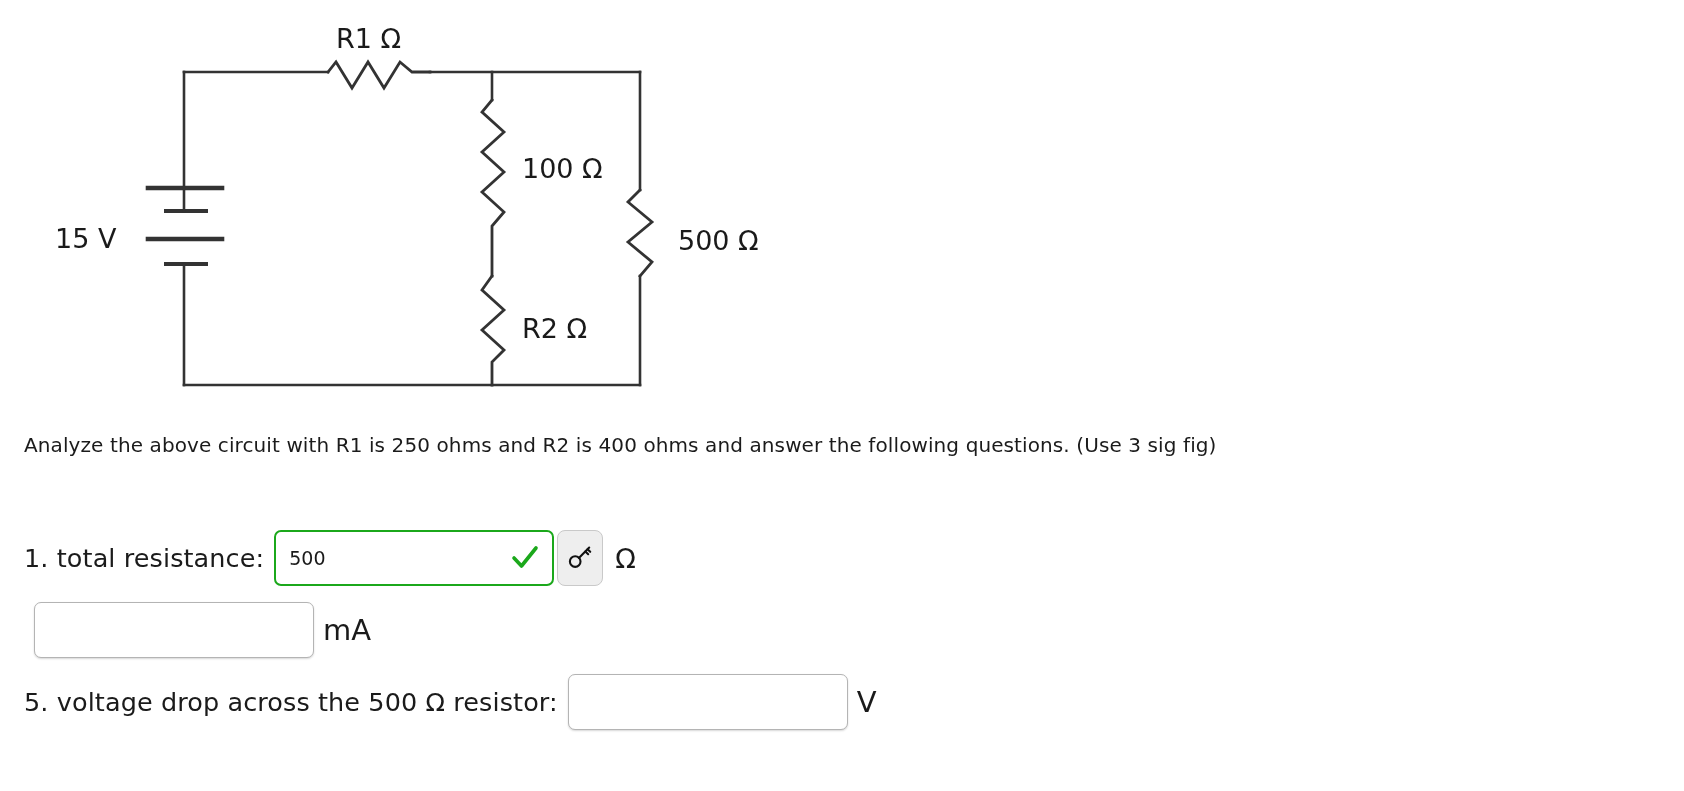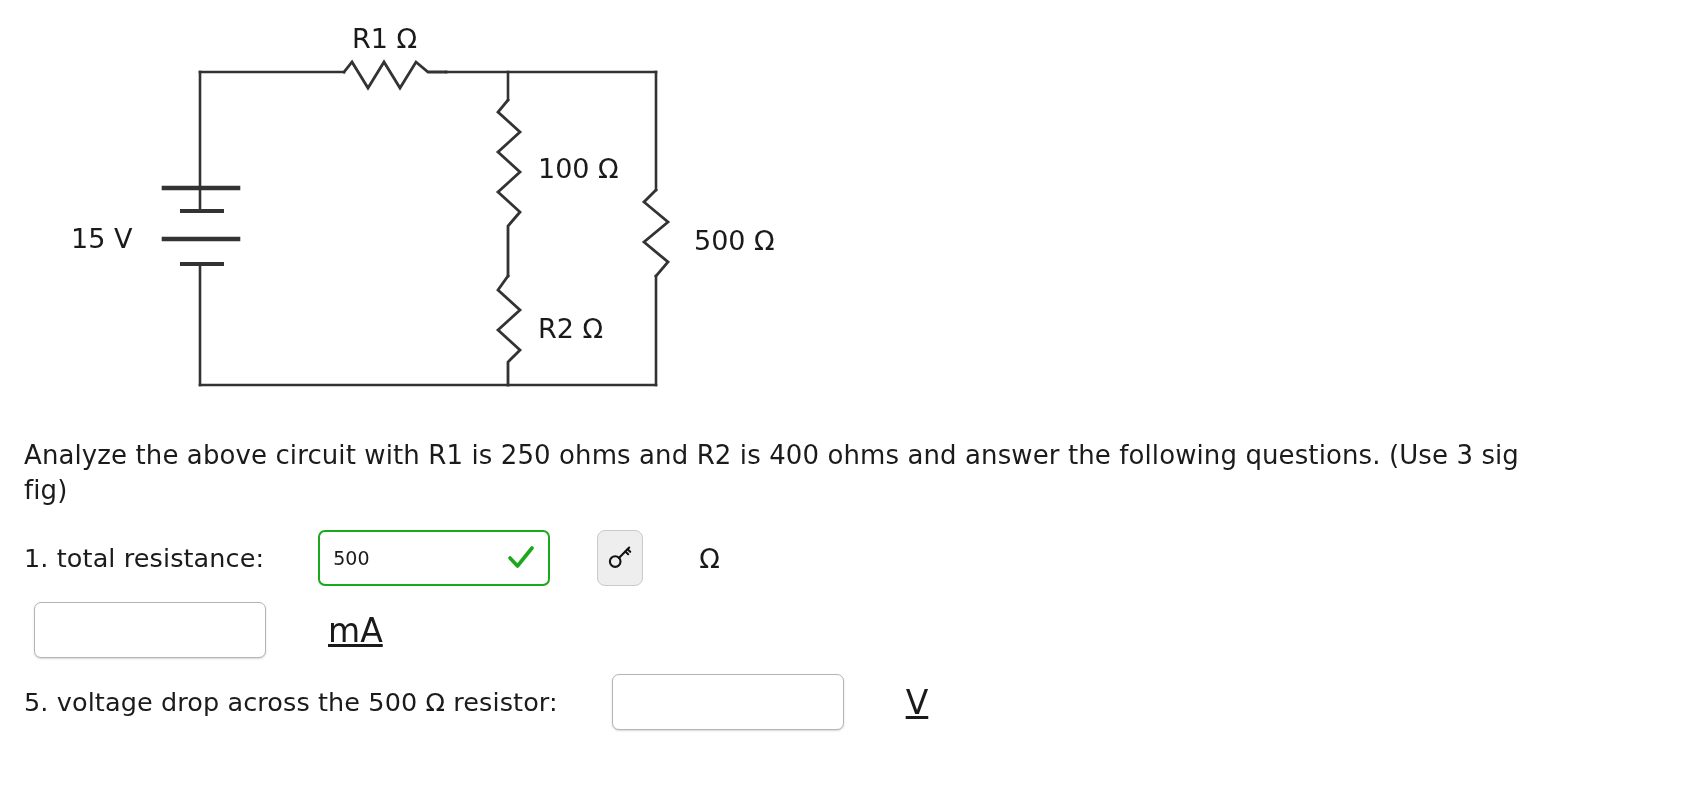--- a/index.html
+++ b/index.html
@@ -16,72 +16,70 @@
     position: relative;
   }
 
   
   #circuit-figure {
     position: absolute;
     left: 0;
     top: 0;
     width: 840px;
     height: 400px;
-    margin-left: 16px;
   }
   #circuit-figure svg {
     display: block;
   }
   .ckt-label {
     font-family: "DejaVu Sans", "Liberation Sans", sans-serif;
     font-size: 27px;
     fill: #1a1a1a;
   }
 
   
   #prompt-text {
     position: absolute;
     left: 24px;
     top: 412px;
     width: 1500px;
-    font-size: 26px;
+    font-size: 20px;
     line-height: 1.33;
     letter-spacing: 0.1px;
     color: #1b1b1b;
   }
 
   
   #questions {
     position: absolute;
     left: 24px;
     top: 522px;
     width: 1300px;
   }
   .q-row {
     display: flex;
     align-items: center;
     height: 72px;
-    gap: 44px;
   }
   .q-label {
     font-size: 25.5px;
     color: #1b1b1b;
     white-space: nowrap;
     letter-spacing: 0.1px;
   }
 
   
   .field-wrap {
     position: relative;
     display: inline-block;
     margin-left: 10px;
   }
   .answer-field {
     box-sizing: border-box;
-    width: 232px;
+    width: 280px;
     height: 56px;
     border-radius: 7px;
     background: #ffffff;
     font-family: "DejaVu Sans", "Liberation Sans", sans-serif;
     font-size: 19px;
     color: #1a1a1a;
     padding: 0 42px 0 13px;
     outline: none;
   }
   .answer-field.correct {
@@ -117,23 +115,22 @@
     cursor: pointer;
   }
 
   .unit {
     font-size: 27px;
     margin-left: 12px;
     color: #1a1a1a;
     white-space: nowrap;
   }
   .unit.small {
-    font-size: 33px;
-    margin-left: 18px;
-    text-decoration: underline;
+    font-size: 29px;
+    margin-left: 9px;
   }
 </style>
 </head>
 <body>
 
 <div id="circuit-figure">
   <svg width="840" height="400" viewBox="0 0 840 400" xmlns="http://www.w3.org/2000/svg">
     <g fill="none" stroke="#333333" stroke-width="2.6" stroke-linecap="square" stroke-linejoin="miter">
 
       <path d="M 184 72 L 328 72"></path>

